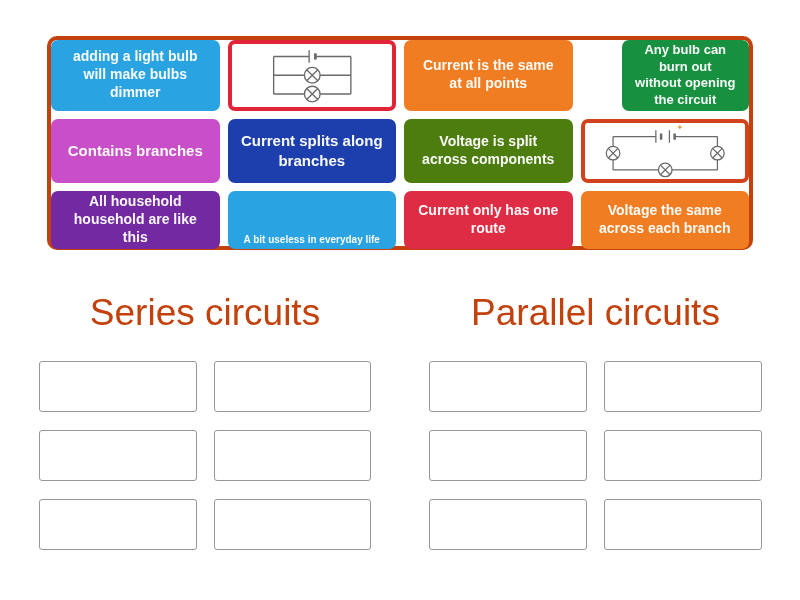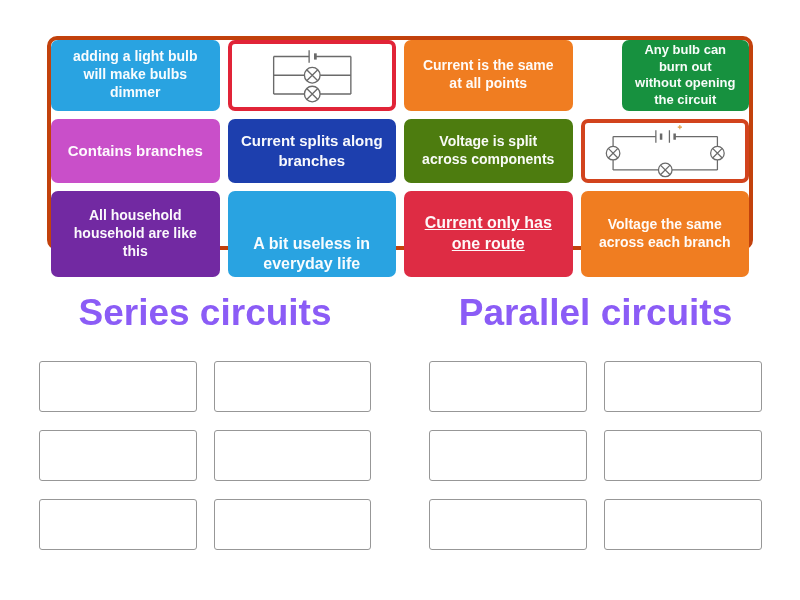--- a/index.html
+++ b/index.html
@@ -20,21 +20,21 @@
   .tile-text{
     color:rgba(255,255,255,0.97);font-weight:bold;text-align:center;
     padding:2px 13px;line-height:1.28;
   }
   .tile-image{background:#fff;border:4px solid #e12438;padding:1px 2px;}
   .circuit{width:100%;height:100%;display:block;}
   .group{position:absolute;top:291px;width:332px;}
   .group-left{left:39px;}
   .group-right{left:429px;width:333px;}
   .group-title{
-    margin:0;font-size:37px;font-weight:700;color:#8b5cf6;text-align:center;
+    margin:0;font-size:37px;font-weight:400;color:#c2410c;text-align:center;
     line-height:1.2;white-space:nowrap;letter-spacing:0;
   }
   .slots{
     margin-top:26px;display:grid;grid-template-columns:repeat(2,1fr);
     gap:18px 17px;
   }
   .slot{
     height:51px;background:#fff;border:1px solid #979797;border-radius:3px;
     box-sizing:border-box;
   }
@@ -93,24 +93,24 @@
       <path d="M25 44 H68.5 M81.5 44 H125"></path>
       <circle cx="75" cy="44" r="6.5" fill="#ffffff"></circle>
       <path d="M70.4 39.4 L79.6 48.6 M79.6 39.4 L70.4 48.6"></path>
     </g>
   </svg>
     </div>
     <div class="tile tile-text" style="background: rgb(114, 41, 162);">
     <span class="tile-label" style="font-size: 14px;">All household household are like this</span>
   </div>
     <div class="tile tile-text" style="background: rgb(41, 163, 225);">
-    <span class="tile-label" style="font-size: 16px; margin-top: 41px;">A bit useless in everyday life</span>
+    <span class="tile-label" style="font-size: 10px; margin-top: 41px;">A bit useless in everyday life</span>
   </div>
     <div class="tile tile-text" style="background: rgb(222, 44, 68);">
-    <span class="tile-label" style="font-size: 16px; text-decoration: underline;">Current only has one route</span>
+    <span class="tile-label" style="font-size: 14px;">Current only has one route</span>
   </div>
     <div class="tile tile-text" style="background: rgb(240, 125, 33);">
     <span class="tile-label" style="font-size: 14px;">Voltage the same across each branch</span>
   </div>
   </div>
 <div id="groups-root">
     <section class="group group-left">
     <h2 class="group-title">Series circuits</h2>
     <div class="slots">
         <div class="slot"></div>

